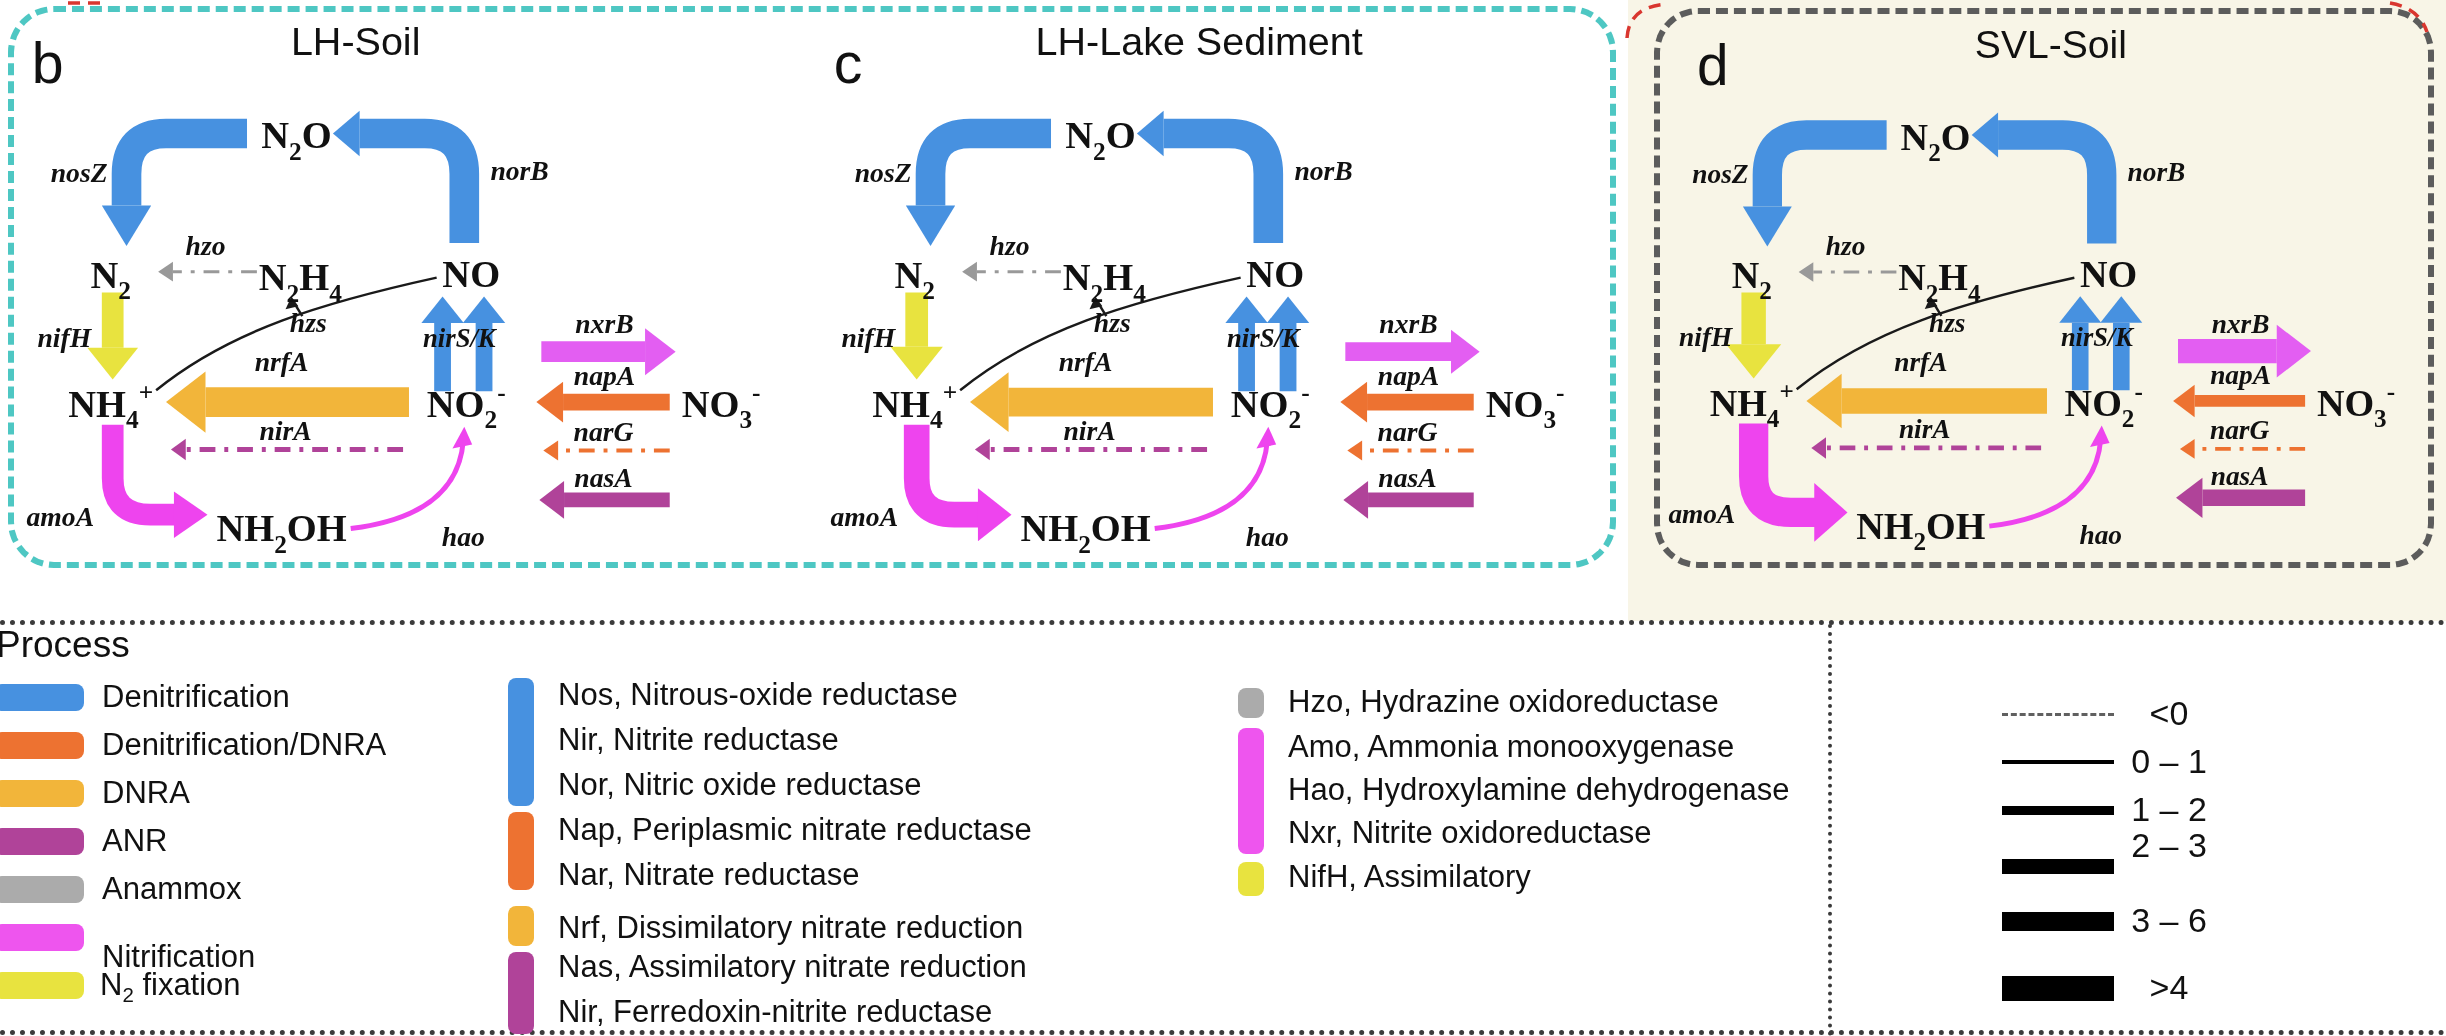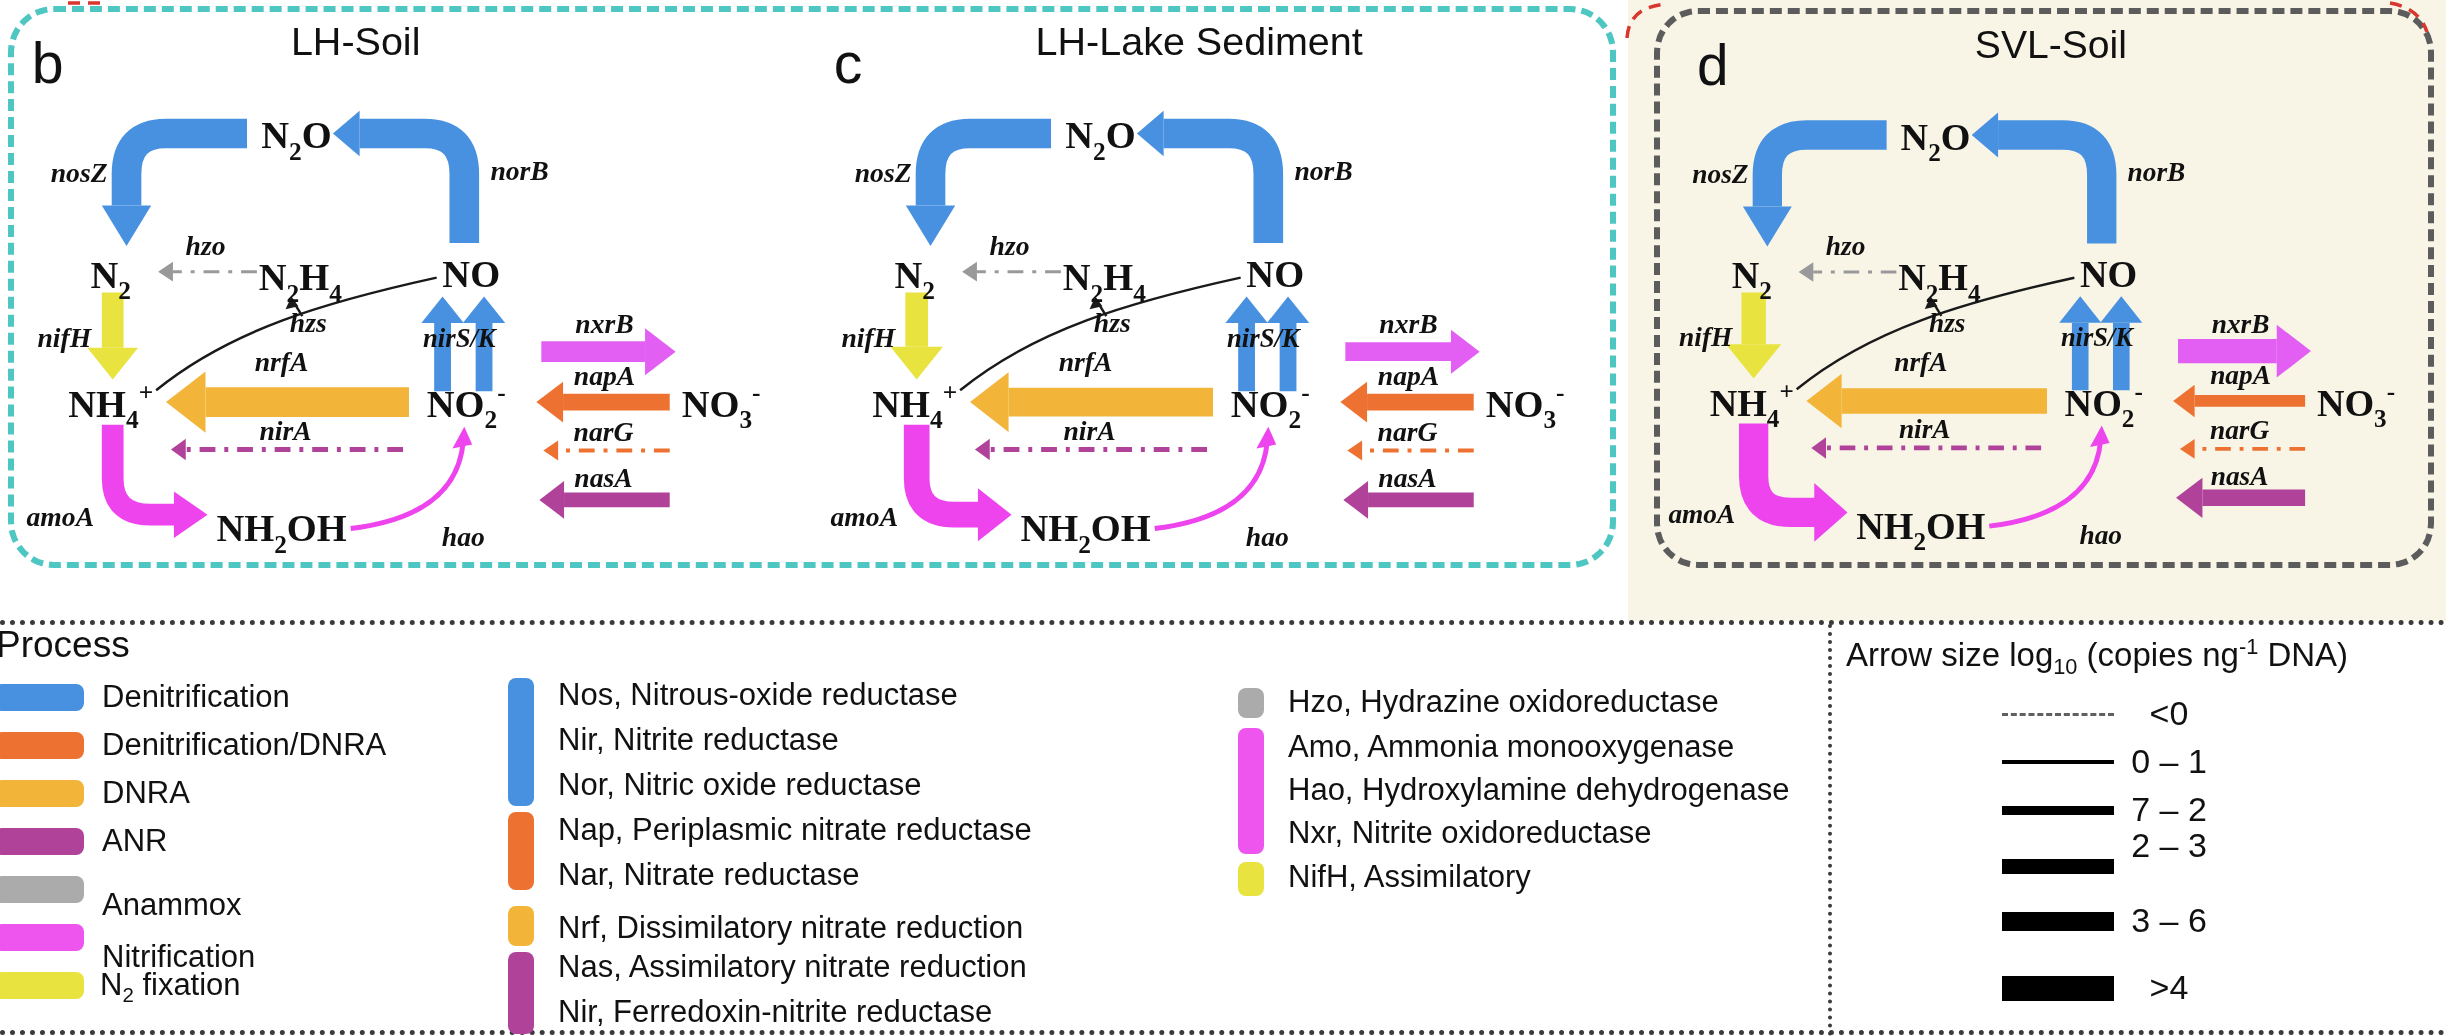--- a/index.html
+++ b/index.html
@@ -317,21 +317,21 @@
   <div id="process-items">
       <div class="swatch" style="left: -6px; top: 684px; width: 90px; height: 27px; background: rgb(71, 145, 224);"></div>
       <div class="litem" style="left: 102px; top: 675px;"><span>Denitrification</span></div>
       <div class="swatch" style="left: -6px; top: 732px; width: 90px; height: 27px; background: rgb(237, 114, 49);"></div>
       <div class="litem" style="left: 102px; top: 723px;"><span>Denitrification/DNRA</span></div>
       <div class="swatch" style="left: -6px; top: 780px; width: 90px; height: 27px; background: rgb(242, 181, 58);"></div>
       <div class="litem" style="left: 102px; top: 771px;"><span>DNRA</span></div>
       <div class="swatch" style="left: -6px; top: 828px; width: 90px; height: 27px; background: rgb(176, 67, 153);"></div>
       <div class="litem" style="left: 102px; top: 819px;"><span>ANR</span></div>
       <div class="swatch" style="left: -6px; top: 876px; width: 90px; height: 27px; background: rgb(171, 171, 171);"></div>
-      <div class="litem" style="left: 102px; top: 867px; margin-top: 16px;"><span>Anammox</span></div>
+      <div class="litem" style="left: 102px; top: 867px;"><span>Anammox</span></div>
       <div class="swatch" style="left: -6px; top: 924px; width: 90px; height: 27px; background: rgb(238, 85, 238);"></div>
       <div class="litem" style="left: 102px; top: 915px; margin-top: 20px;"><span>Nitrification</span></div>
       <div class="swatch" style="left: -6px; top: 972px; width: 90px; height: 27px; background: rgb(232, 227, 63);"></div>
       <div class="litem" style="left: 100px; top: 963px;"><span>N</span><sub class="rt">2</sub><span> fixation</span></div>
     </div>
   <div id="enz-col1">
       <div class="swatch" style="left: 508px; top: 678px; width: 26px; height: 128px; background: rgb(71, 145, 224);"></div>
       <div class="litem" style="left: 558px; top: 673px;">Nos, Nitrous-oxide reductase</div>
       <div class="litem" style="left: 558px; top: 718px;">Nir, Nitrite reductase</div>
       <div class="litem" style="left: 558px; top: 763px;">Nor, Nitric oxide reductase</div>
@@ -348,28 +348,27 @@
       <div class="swatch" style="left: 1238px; top: 688px; width: 26px; height: 30px; background: rgb(171, 171, 171);"></div>
       <div class="litem" style="left: 1288px; top: 680px;">Hzo, Hydrazine oxidoreductase</div>
       <div class="swatch" style="left: 1238px; top: 728px; width: 26px; height: 126px; background: rgb(238, 85, 238);"></div>
       <div class="litem" style="left: 1288px; top: 725px;">Amo, Ammonia monooxygenase</div>
       <div class="litem" style="left: 1288px; top: 768px; text-align: center;">Hao, Hydroxylamine dehydrogenase</div>
       <div class="litem" style="left: 1288px; top: 811px;">Nxr, Nitrite oxidoreductase</div>
       <div class="swatch" style="left: 1238px; top: 862px; width: 26px; height: 34px; background: rgb(232, 227, 63);"></div>
       <div class="litem" style="left: 1288px; top: 855px;">NifH, Assimilatory</div>
     </div>
 
-  <div class="alg-title" id="alg-title"><span>Arrow size log</span><sub class="rt">10</sub><span> (copies ng</span><sup class="rt">-1</sup><span> DNA)</span></div>
   <div id="arrow-rows">
       <div class="alg-line dashed" style="top: 712.5px; height: 0px;"></div>
       <div class="alg-label" style="top: 694px;">&lt;0</div>
       <div class="alg-line" style="top: 760px; height: 4px;"></div>
       <div class="alg-label" style="top: 742px;">0 – 1</div>
       <div class="alg-line" style="top: 805.5px; height: 9px;"></div>
-      <div class="alg-label" style="top: 790px;">7 – 2</div>
+      <div class="alg-label" style="top: 790px;">1 – 2</div>
       <div class="alg-line" style="top: 858.5px; height: 15px;"></div>
       <div class="alg-label" style="top: 826px;">2 – 3</div>
       <div class="alg-line" style="top: 911.5px; height: 19px;"></div>
       <div class="alg-label" style="top: 901px;">3 – 6</div>
       <div class="alg-line" style="top: 975.5px; height: 25px;"></div>
       <div class="alg-label" style="top: 968px;">&gt;4</div>
     </div>
 </div>
 
 </body></html>

